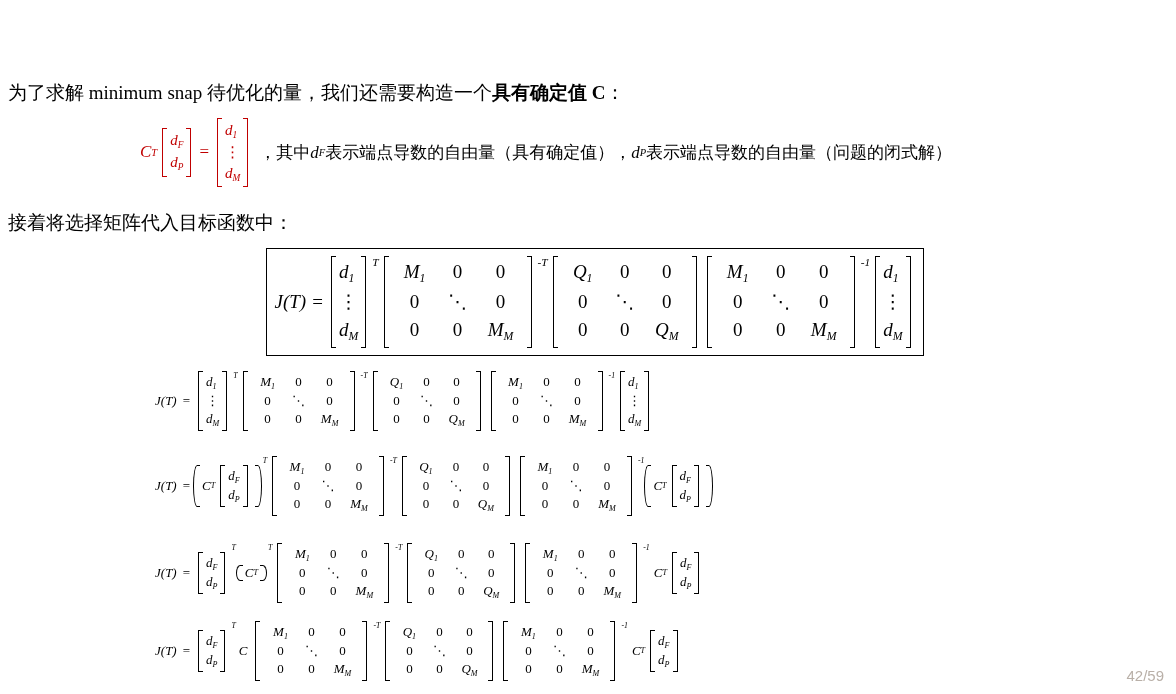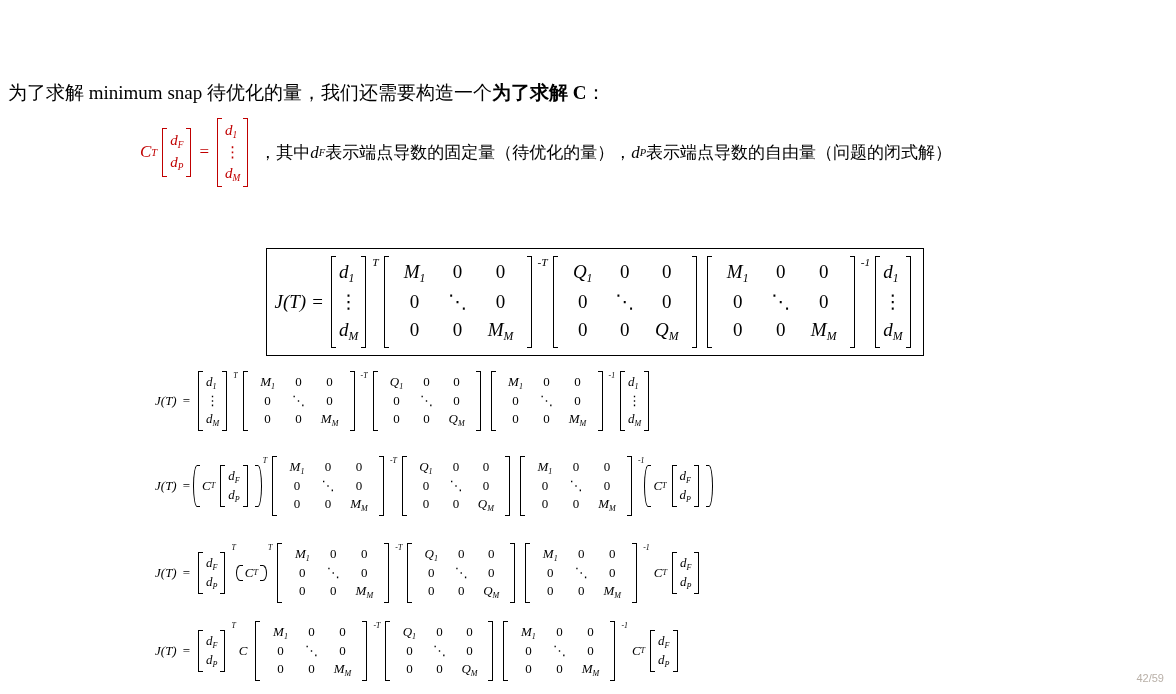--- a/index.html
+++ b/index.html
@@ -172,33 +172,33 @@
 
   .lhs { font-style: italic; margin-right: 3px; }
   .eq  { font-style: normal; margin: 0 3px; }
 
   
   #pageno {
     position: absolute;
     right: 12px;
     bottom: 10px;
     font-family: "Liberation Sans", sans-serif;
-    font-size: 11px;
+    font-size: 15px;
     color: #b9b0a8;
   }
   #pageno .cur { color: #b9b0a8; }
 </style>
 </head>
 <body>
 
 <div class="slide">
 
 
   <div class="para" id="para1">
-    <span>为了求解 minimum snap 待优化的量，我们还需要构造一个</span><b>为了求解 C</b><span>：</span>
+    <span>为了求解 minimum snap 待优化的量，我们还需要构造一个</span><b>具有确定值 C</b><span>：</span>
   </div>
 
   <div id="redline">
     <span class="red math">
       <span>C</span>
         <span class="sup">T</span>
       <span class="brk">
         <span class="cells" style="font-size:15px;line-height:1.45;">
           <span class="row">
               <span><span>d</span><span class="sub">F</span></span>
@@ -220,27 +220,28 @@
           <span class="row">
               <span><span>d</span><span class="sub">M</span></span>
             </span>
         </span>
       </span>
     </span>
     <span class="note">
       <span>，其中</span><span class="math">
           <span>d</span>
           <span class="sub">F</span>
-        </span><span>表示端点导数的固定量（待优化的量），</span><span class="math">
+        </span><span>表示端点导数的自由量（具有确定值），</span><span class="math">
           <span>d</span>
           <span class="sub">P</span>
         </span><span>表示端点导数的自由量（问题的闭式解）</span>
     </span>
   </div>
 
+  <div class="para" id="para2">接着将选择矩阵代入目标函数中：</div>
 
   <div id="bigbox">
     <span class="math">
       <span class="lhs"><span>J</span>(<span>T</span>)</span>
       <span class="eq">=</span>
 
       <span class="brk">
         <span class="cells" style="line-height:1.5;">
           <span class="row">
               <span><span>d</span><span class="sub up">1</span></span>

